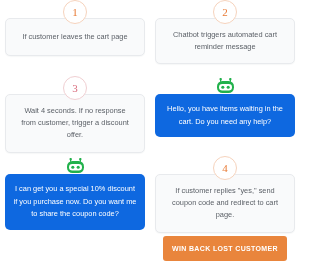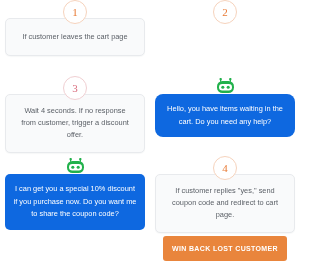--- a/index.html
+++ b/index.html
@@ -99,21 +99,21 @@
     background: #0e68e0;
     border-radius: 5px;
     padding: 9px 8px;
     text-align: center;
     color: #ffffff;
     font-size: 7.4px;
     line-height: 1.7;
     position: relative;
     z-index: 1;
   }
-  .bubble.h-two  { min-height: 42px; display: flex; align-items: center; justify-content: flex-start; border-radius: 8px; }
+  .bubble.h-two  { min-height: 42px; display: flex; align-items: center; justify-content: flex-start; }
   .bubble.h-three{ min-height: 52px; display: flex; align-items: center; justify-content: center; }
 
   
   .cta-wrap {
     display: flex;
     justify-content: center;
   }
   .cta {
     background: #e9853c;
     border: none;
@@ -139,20 +139,23 @@
       <div class="badge orange">1</div>
     </div>
     <div class="card h-one">
       <span>If customer leaves the cart page</span>
     </div>
   </div>
 
   <div class="cell right row1">
     <div class="badge-wrap">
       <div class="badge orange">2</div>
+    </div>
+    <div class="card h-one">
+      <span>Chatbot triggers automated cart reminder message</span>
     </div>
   </div>
 
   <div class="cell left row2">
     <div class="badge-wrap">
       <div class="badge pink">3</div>
     </div>
     <div class="card h-two">
       <span>Wait 4 seconds. If no response from customer, trigger a discount offer.</span>
     </div>

